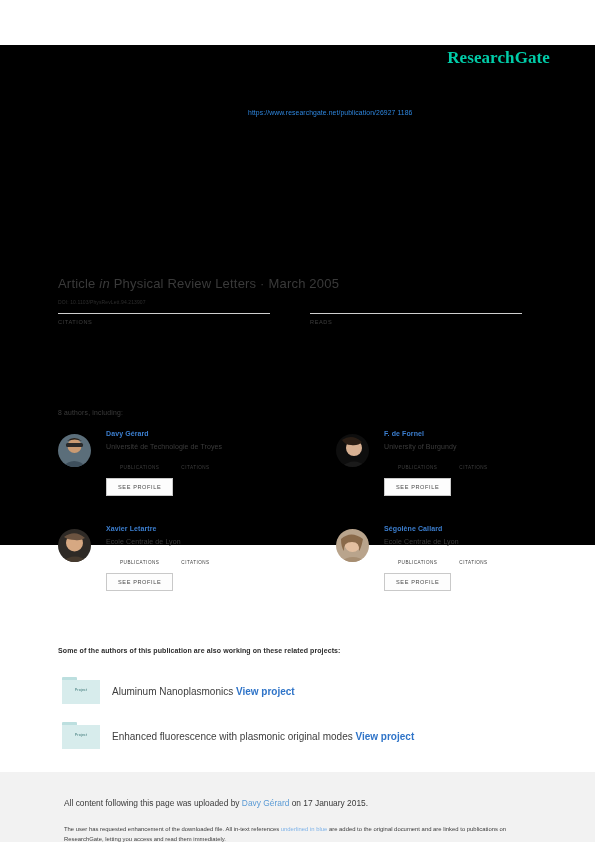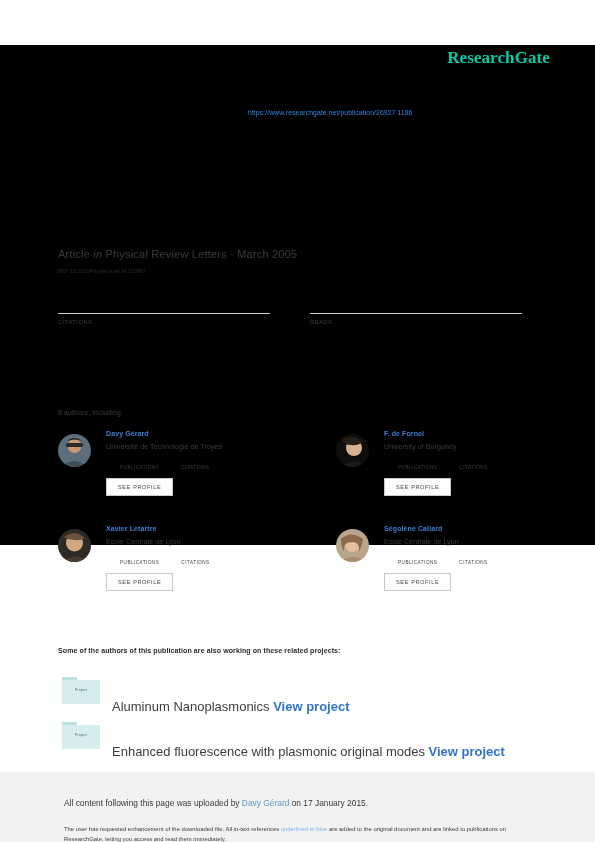--- a/index.html
+++ b/index.html
@@ -34,21 +34,21 @@
   .url{
     position:absolute;top:64px;left:248px;
     font-size:6.8px;
     color:#2e86de;
     letter-spacing:.1px;
     white-space:nowrap;
   }
 
   
   .meta{position:absolute;left:58px;top:203px;}
-  .meta-line{font-size:11px;color:#3a3a3a;letter-spacing:.2px;}
+  .meta-line{font-size:13px;color:#3a3a3a;letter-spacing:.2px;margin-top:28px;}
   .meta-line .art{color:#3a3a3a;}
   .meta-line .in{font-style:italic;color:#3a3a3a;}
   .meta-line .src{color:#3a3a3a;}
   .doi{font-size:5px;color:#2d2d2d;margin-top:8px;letter-spacing:.1px;}
 
   
   .stats{position:absolute;left:58px;top:250px;width:480px;}
   .stat-col{position:absolute;width:212px;}
   .stat-col.left{left:0;}
   .stat-col.right{left:252px;}
@@ -107,21 +107,21 @@
   .folder .body{
     position:absolute;left:0;top:3px;width:38px;height:24px;
     background:#d7ecec;
   }
   .folder .lbl{
     position:absolute;left:0;top:11px;width:38px;text-align:center;
     font-size:3.6px;color:#2f6e6e;letter-spacing:.2px;
   }
   .proj-text{
     position:absolute;left:50px;top:9px;white-space:nowrap;
-    font-size:13px;color:#3d3d3d;margin-top:13px;
+    font-size:10px;color:#3d3d3d;
   }
   .proj-text .view{color:#2f74c8;font-weight:bold;}
 
   
   .footer{
     position:absolute;left:0;top:772px;width:595px;height:97px;
     background:#f2f2f2;
   }
   .f1{
     position:absolute;left:64px;top:26px;

